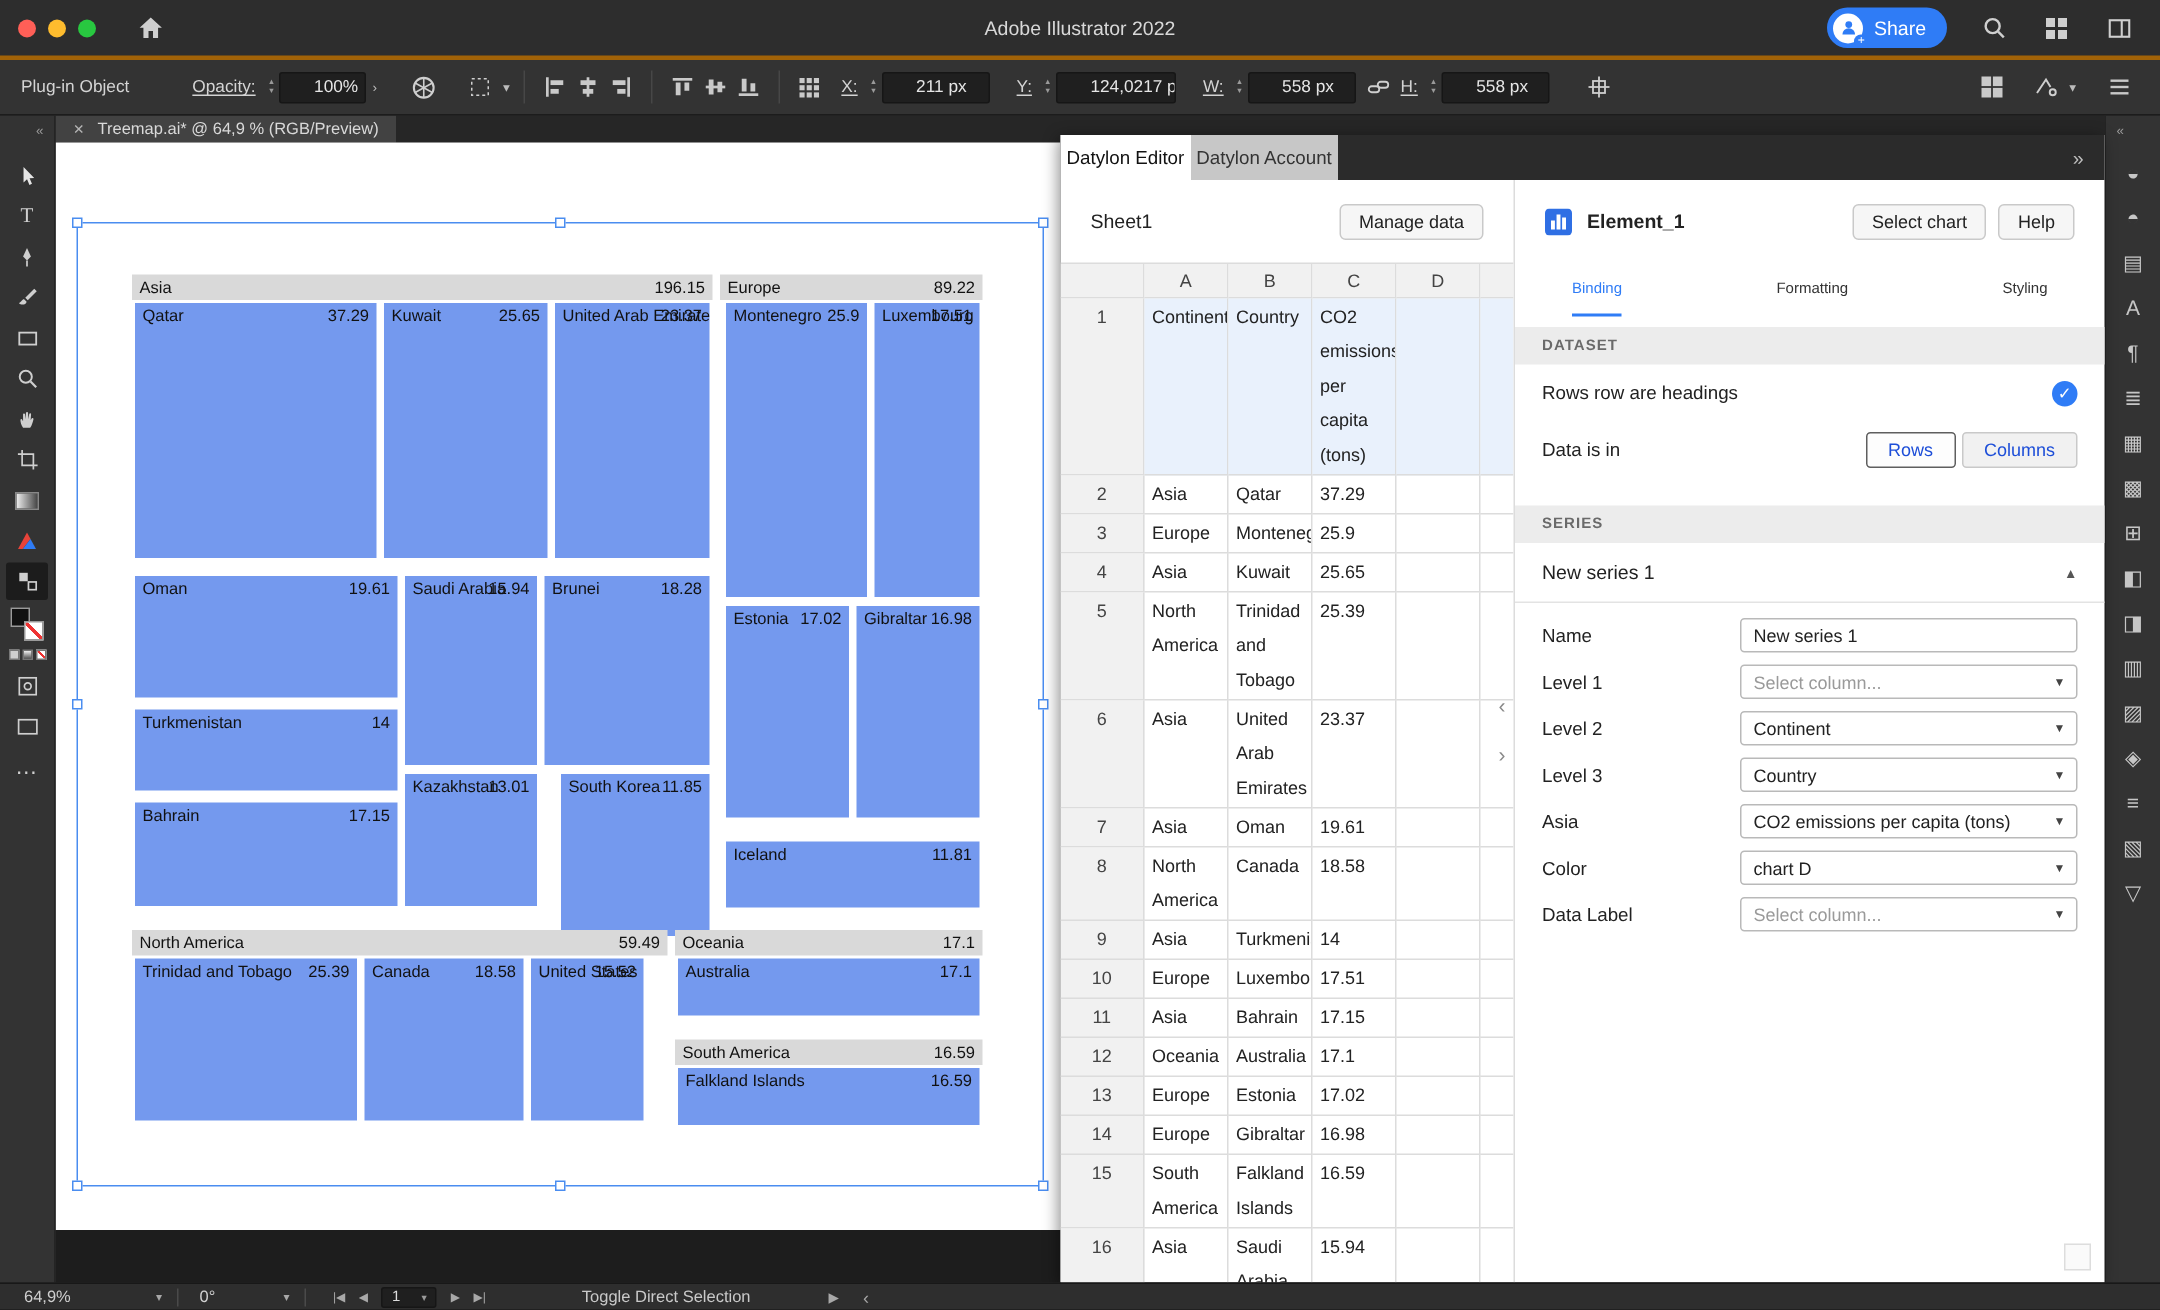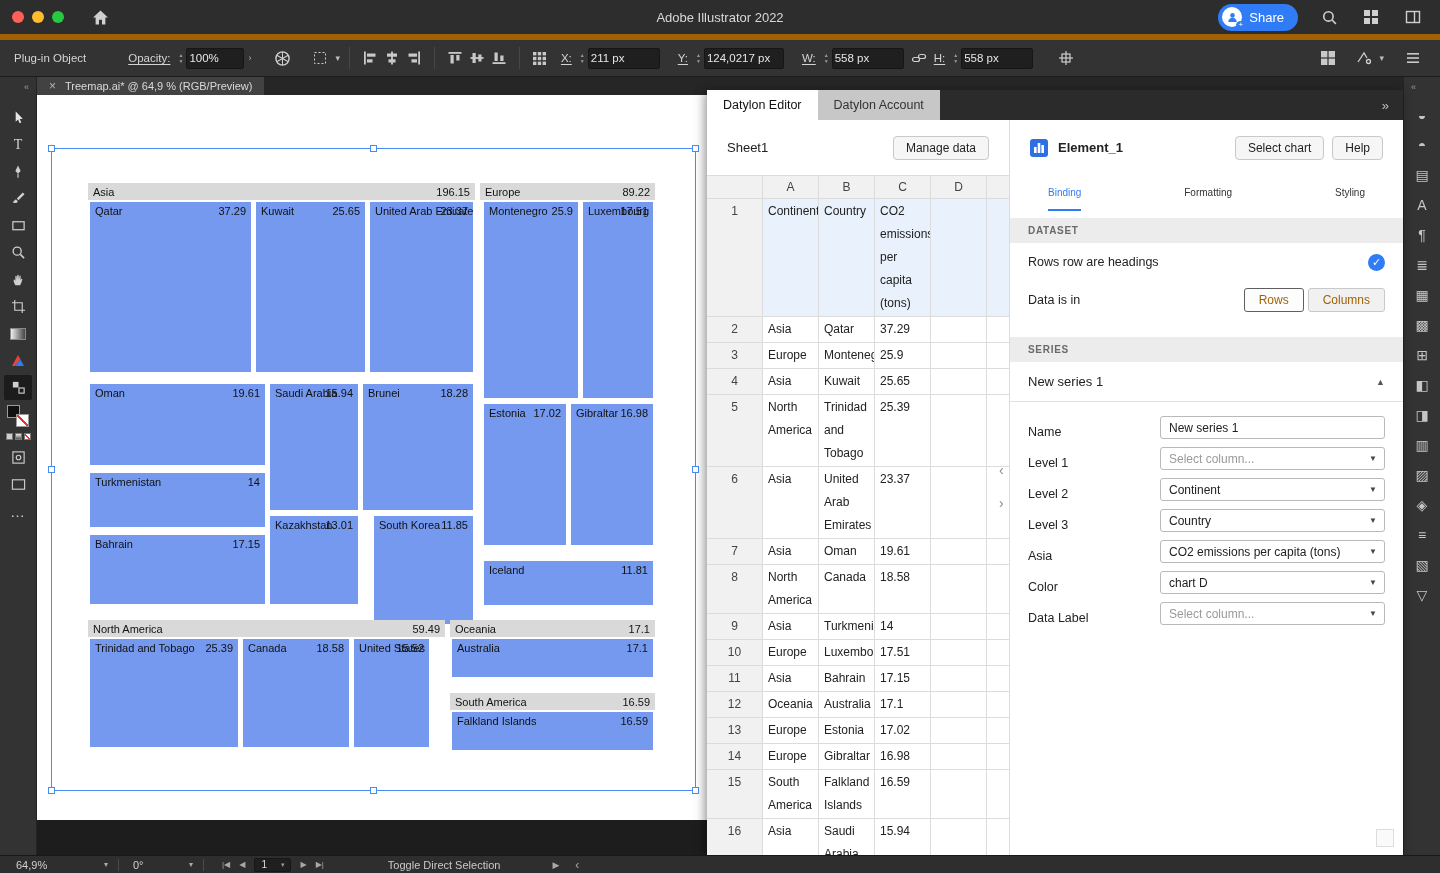--- a/index.html
+++ b/index.html
@@ -1,37 +1,37 @@
 <!DOCTYPE html>
 <html><head>
 <meta charset="utf-8">
 <style>
   * { margin:0; padding:0; box-sizing:border-box; }
   html,body { width:1440px; height:873px; overflow:hidden; }
   body { position:relative; background:#1d1d1d; font-family:"Liberation Sans", sans-serif; }
   svg { display:block; }
 
   
-  .titlebar{position:absolute;left:0;top:0;width:1440px;height:40px;background:#2d2d2d;border-bottom:6px solid #a16207;display:flex;align-items:center;z-index:30;}
+  .titlebar{position:absolute;left:0;top:0;width:1440px;height:40px;background:#2d2d2d;border-bottom:3px solid #a16207;display:flex;align-items:center;z-index:30;}
   .traffic{display:flex;gap:8px;margin-left:12px;}
   .tl{width:12px;height:12px;border-radius:50%;}
   .tl.red{background:#ff5f57}.tl.yellow{background:#febc2e}.tl.green{background:#28c840}
   .home-btn{margin-left:24px;width:24px;height:24px;display:flex;align-items:center;justify-content:center;}
   .tb-title{position:absolute;left:0;right:0;text-align:center;color:#d8d8d8;font-size:13px;pointer-events:none;}
   .tb-right{margin-left:auto;display:flex;align-items:center;gap:20px;margin-right:16px;z-index:1;}
   .share-pill{display:flex;align-items:center;gap:7px;background:#2f7cf6;border-radius:15px;height:27px;padding:0 14px 0 4px;color:#fff;font-size:13px;}
   .avatar{position:relative;width:20px;height:20px;border-radius:50%;background:#fff;display:flex;align-items:center;justify-content:center;}
   .avatar .plus{position:absolute;right:-3px;bottom:-3px;background:#2f7cf6;color:#fff;font-size:8px;line-height:8px;border-radius:50%;width:9px;height:9px;text-align:center;}
   .tb-icon{width:22px;height:22px;display:flex;align-items:center;justify-content:center;}
 
   
   .controlbar{position:absolute;top:40px;left:0;width:1440px;height:37px;background:#333;border-bottom:1px solid #1c1c1c;display:flex;align-items:center;color:#cfcfcf;font-size:11.5px;z-index:29;}
   .cb-label{color:#d4d4d4;white-space:nowrap;}
   .cb-label.u{text-decoration:underline;text-underline-offset:2px;}
-  .cb-field{background:#1f1f1f;border:1px solid #161616;border-radius:2px;height:21px;display:flex;align-items:center;padding:0 2px;color:#e6e6e6;overflow:hidden;white-space:nowrap;}
+  .cb-field{background:#1f1f1f;border:1px solid #161616;border-radius:2px;height:21px;display:flex;align-items:center;padding:0 22px;color:#e6e6e6;overflow:hidden;white-space:nowrap;}
   .stepper{display:inline-flex;flex-direction:column;gap:2px;font-size:5px;line-height:4px;color:#9a9a9a;margin:0 3px 0 8px;}
   .cb-sep{width:1px;height:22px;background:#474747;margin:0 9px;flex:none;}
   .cb-icon{width:22px;height:22px;display:flex;align-items:center;justify-content:center;flex:none;}
   .cb-caret{font-size:9px;color:#bbb;margin-left:4px;}
 
   
   .left-dock{position:absolute;left:0;top:77px;width:37px;height:778px;background:#333;border-right:1px solid #242424;display:flex;flex-direction:column;align-items:center;z-index:10;}
   .dock-collapse{color:#9a9a9a;font-size:9px;align-self:flex-end;margin:5px 7px 12px 0;}
   .tool{width:28px;height:25px;margin:1px 0;display:flex;align-items:center;justify-content:center;color:#cfcfcf;font-size:13px;}
   .tool.active{background:#1c1c1c;border-radius:2px;}
@@ -60,21 +60,21 @@
   .treemap{position:absolute;left:51px;top:88px;width:567px;height:574px;}
   .tm-node{position:absolute;overflow:hidden;font-size:11px;color:#111;line-height:16px;}
   .tm-header{background:#d9d9d9;}
   .tm-cell{background:#7499ee;}
   .tm-label{position:absolute;left:5px;top:1px;white-space:nowrap;}
   .tm-value{position:absolute;right:5px;top:1px;white-space:nowrap;}
 
   
   .datylon{position:absolute;left:707px;top:90px;width:696px;height:765px;background:#fff;box-shadow:-2px 2px 10px rgba(0,0,0,.45);color:#222;z-index:20;}
   .panel-tabs{height:30px;background:#2b2b2b;display:flex;align-items:stretch;}
-  .ptab{display:flex;align-items:center;padding:0 16px;font-size:12.5px;}
+  .ptab{display:flex;align-items:center;padding:0 4px;font-size:12.5px;}
   .ptab.active{background:#fff;color:#111;}
   .ptab.inactive{background:#c7c7c7;color:#333;}
   .ptab-overflow{margin-left:auto;align-self:center;color:#bdbdbd;margin-right:14px;font-size:13px;}
   .panel-body{position:relative;display:flex;height:735px;}
   .sheet-pane{width:303px;border-right:1px solid #dcdcdc;overflow:hidden;flex:none;}
   .pane-top{height:55px;display:flex;align-items:center;padding:0 20px;}
   .sheet-name{font-size:13px;color:#222;}
   .btn{background:#f6f6f6;border:1px solid #c9c9c9;border-radius:4px;padding:4px 12px;font-size:12px;color:#222;white-space:nowrap;}
   .pane-top .btn{margin-left:auto;}
   .grid{border-top:1px solid #dcdcdc;font-size:12px;}
@@ -92,26 +92,26 @@
   .bp-buttons{margin-left:auto;display:flex;gap:8px;}
   .b-tabs{display:flex;height:36px;align-items:stretch;padding:0 38px;justify-content:space-between;}
   .b-tab{font-size:10px;color:#333;display:flex;align-items:center;border-bottom:2px solid transparent;}
   .b-tab.active{color:#2f7cf6;border-bottom-color:#2f7cf6;}
   .section-strip{height:25px;background:#ececec;display:flex;align-items:center;padding:0 18px;font-size:10px;font-weight:bold;letter-spacing:.7px;color:#6a6a6a;margin-top:7px;}
   .section-strip.series{margin-top:18px;}
   .control-row{display:flex;align-items:center;padding:0 18px;height:38px;}
   .control-row .lbl{font-size:12.5px;color:#222;}
   .checkbox{margin-left:auto;width:17px;height:17px;border-radius:50%;background:#2f7cf6;color:#fff;font-size:11px;display:flex;align-items:center;justify-content:center;}
   .seg-group{margin-left:auto;display:flex;gap:4px;}
-  .seg{height:24px;padding:0 14px;display:flex;align-items:center;border-radius:3px;font-size:12px;background:#f1f1f1;border:1px solid #c9c9c9;color:#a16207;}
+  .seg{height:24px;padding:0 14px;display:flex;align-items:center;border-radius:3px;font-size:12px;background:#f1f1f1;border:1px solid #c9c9c9;color:#1d4ed8;}
   .seg.sel{background:#fdfdfd;border:1px solid #5f5f5f;}
   .series-row{display:flex;align-items:center;height:40px;padding:0 18px;border-bottom:1px solid #e3e3e3;font-size:13px;color:#222;}
   .series-caret{margin-left:auto;font-size:9px;color:#555;}
   .binding-fields{padding-top:6px;}
-  .field-row{display:flex;align-items:flex-end;height:31px;padding:0 18px;}
+  .field-row{display:flex;align-items:center;height:31px;padding:0 18px;}
   .field-label{font-size:12.5px;color:#222;}
   .field-input,.dropdown{margin-left:auto;width:225px;height:23px;border:1px solid #b9b9b9;border-radius:3px;background:#fff;font-size:12px;}
   .field-input{padding:0 8px;color:#222;font-family:"Liberation Sans",sans-serif;outline:none;}
   .dropdown{display:flex;align-items:center;padding:0 7px 0 8px;color:#222;}
   .dd-text{flex:1;overflow:hidden;white-space:nowrap;}
   .dropdown.placeholder .dd-text{color:#9a9a9a;}
   .dd-caret{font-size:8px;color:#444;margin-left:4px;flex:none;}
   .chev{position:absolute;color:#8a8a8a;font-size:14px;left:292px;}
   .scroll-corner{position:absolute;right:9px;bottom:8px;width:18px;height:18px;background:#fafafa;border:1px solid #ddd;}
 

